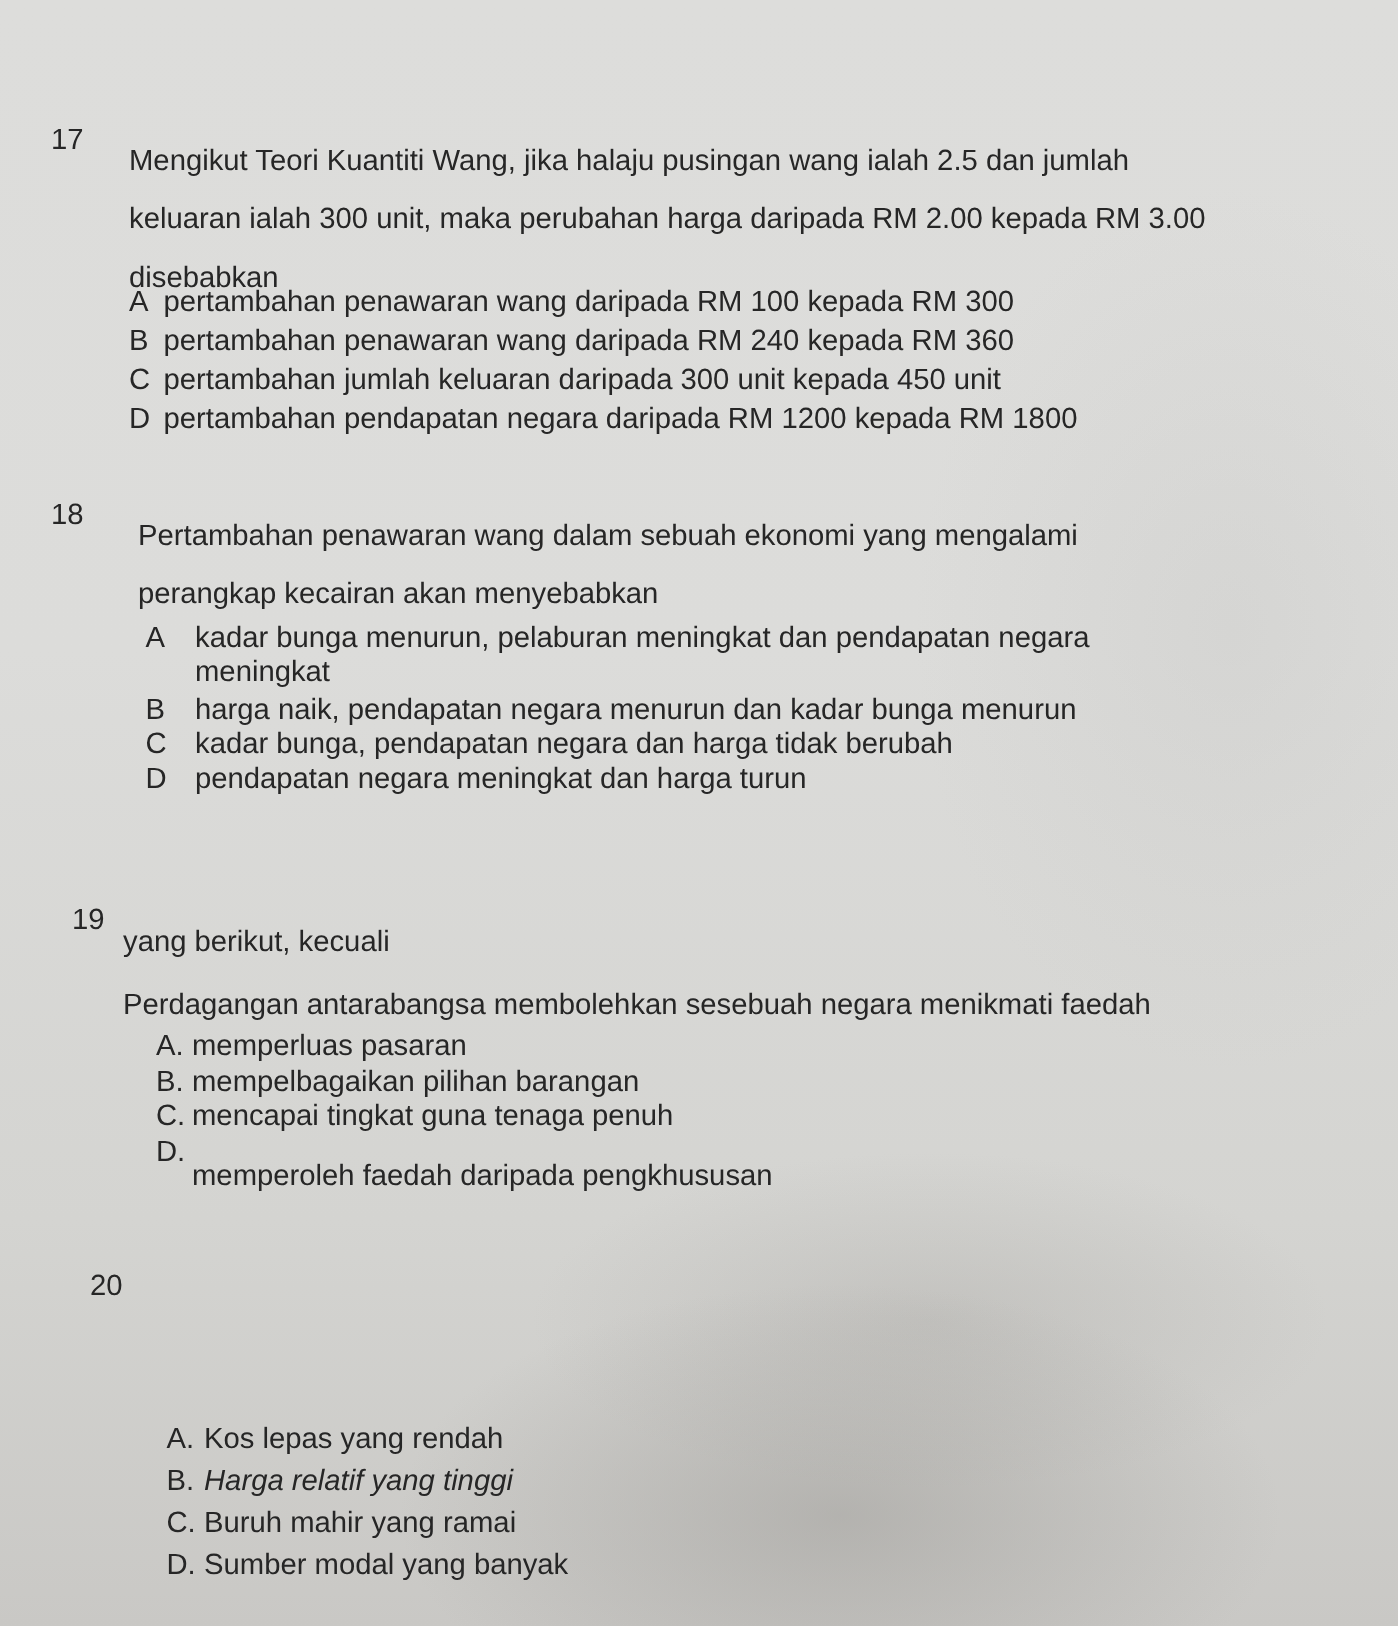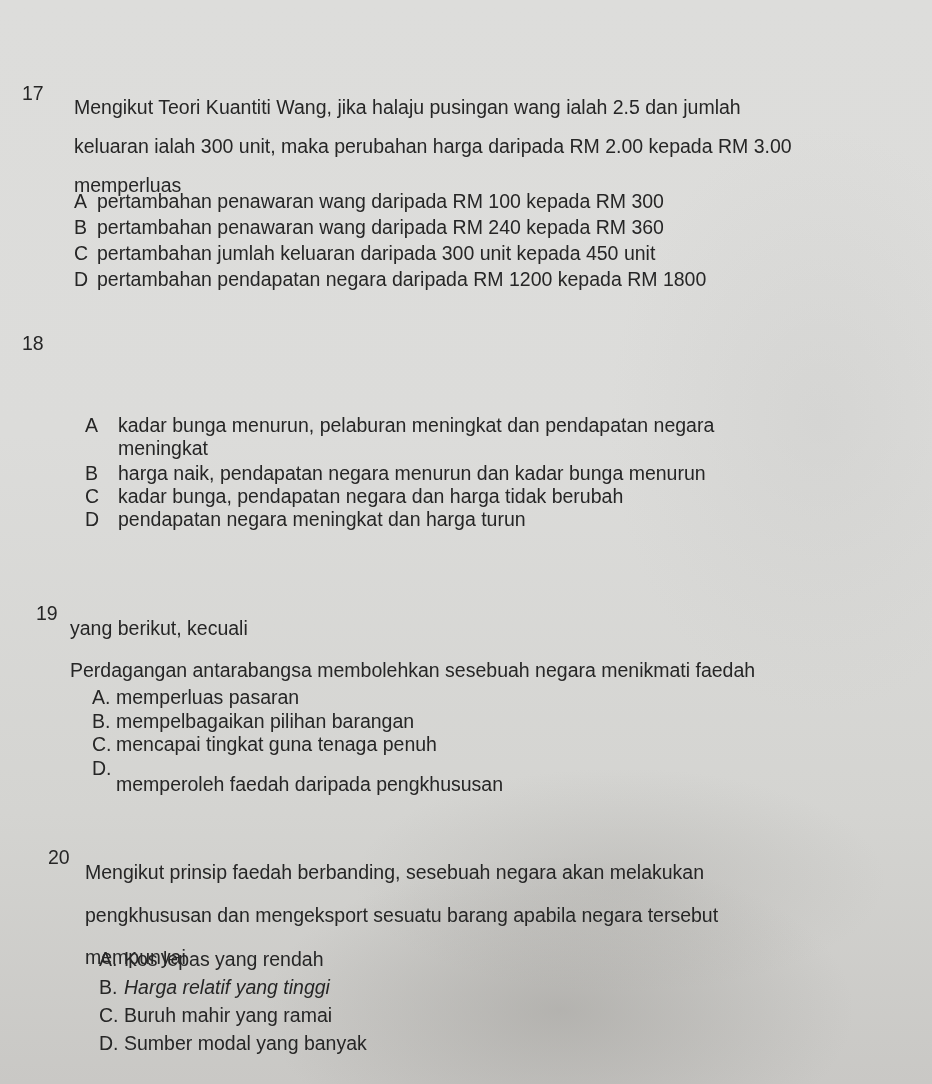--- a/index.html
+++ b/index.html
@@ -9,41 +9,41 @@
       overflow: hidden;
       position: relative;
       font-family: "Liberation Sans", sans-serif;
       color: #262626;
       background:
         radial-gradient(ellipse 420px 220px at 560px 1010px, rgba(150,148,144,0.45), rgba(150,148,144,0) 70%),
         radial-gradient(ellipse 380px 160px at 620px 880px, rgba(160,158,154,0.30), rgba(160,158,154,0) 70%),
         radial-gradient(ellipse 300px 420px at 820px 420px, rgba(200,200,198,0.35), rgba(200,200,198,0) 70%),
         linear-gradient(180deg, #dddddb 0%, #dcdcda 40%, #d4d4d1 75%, #c9c8c5 100%);
     }
-    .page { position: absolute; left: 0; top: 0; width: 811px; height: 1084px; padding-left: 20px; }
+    .page { position: absolute; left: 12px; top: 0; width: 811px; height: 1084px; padding-left: 20px; }
     .q { position: absolute; font-size: 19.5px; line-height: 23px; }
     .qnum { position: absolute; left: 0; top: 0; }
     .qtext { position: absolute; top: 0; }
     .qtext .line { display: block; white-space: nowrap; margin-top: 13px; }
     .opts { position: absolute; }
     .opt { position: relative; white-space: nowrap; height: 23px; }
     .opt .letter { position: absolute; left: 0; top: 0; }
     .opt .otext { position: absolute; top: 0; }
   </style>
 </head>
 <body>
 
 <div class="page">
 
   <div class="q" style="left:22px; top:82px; width:900px; height:210px;">
     <span class="qnum" style="left:0;">17</span>
     <div class="qtext" style="left:52px; line-height:26px; top:-1px;">
       <span class="line">Mengikut Teori Kuantiti Wang, jika halaju pusingan wang ialah 2.5 dan jumlah</span>
       <span class="line">keluaran ialah 300 unit, maka perubahan harga daripada RM 2.00 kepada RM 3.00</span>
-      <span class="line">memperluas</span>
+      <span class="line">disebabkan</span>
     </div>
     <div class="opts" style="left:52px; top:108px;">
       <div class="opt" style="height:26px;">
         <span class="letter">A</span>
         <span class="otext" style="left:23px;">pertambahan penawaran wang daripada RM 100 kepada RM 300</span>
       </div>
       <div class="opt" style="height:26px;">
         <span class="letter">B</span>
         <span class="otext" style="left:23px;">pertambahan penawaran wang daripada RM 240 kepada RM 360</span>
       </div>
@@ -53,20 +53,24 @@
       </div>
       <div class="opt" style="height:26px;">
         <span class="letter">D</span>
         <span class="otext" style="left:23px;">pertambahan pendapatan negara daripada RM 1200 kepada RM 1800</span>
       </div>
     </div>
   </div>
 
   <div class="q" style="left:22px; top:332px; width:900px; height:220px;">
     <span class="qnum">18</span>
+    <div class="qtext" style="left:58px; line-height:26px; top:-1px;">
+      <span class="line">Pertambahan penawaran wang dalam sebuah ekonomi yang mengalami</span>
+      <span class="line">perangkap kecairan akan menyebabkan</span>
+    </div>
     <div class="opts" style="left:63px; top:82px;">
       <div class="opt" style="height:48px;">
         <span class="letter">A</span>
         <span class="otext" style="left:33px;">kadar bunga menurun, pelaburan meningkat dan pendapatan negara</span>
         <span class="otext" style="left:33px; top:23px;">meningkat</span>
       </div>
       <div class="opt">
         <span class="letter">B</span>
         <span class="otext" style="left:33px;">harga naik, pendapatan negara menurun dan kadar bunga menurun</span>
       </div>
@@ -102,25 +106,20 @@
       </div>
       <div class="opt" style="height:23.5px;">
         <span class="letter">D.</span>
         <span class="otext" style="left:24px;margin-top:16px;">memperoleh faedah daripada pengkhususan</span>
       </div>
     </div>
   </div>
 
   <div class="q" style="left:48px; top:846px; width:880px; height:230px;">
     <span class="qnum">20</span>
-    <div class="qtext" style="left:37px; line-height:29.5px; top:-1px;">
-      <span class="line">Mengikut prinsip faedah berbanding, sesebuah negara akan melakukan</span>
-      <span class="line">pengkhususan dan mengeksport sesuatu barang apabila negara tersebut</span>
-      <span class="line">mempunyai</span>
-    </div>
     <div class="opts" style="left:51px; top:102px;">
       <div class="opt" style="height:28px;">
         <span class="letter">A.</span>
         <span class="otext" style="left:25px;">Kos lepas yang rendah</span>
       </div>
       <div class="opt" style="height:28px;">
         <span class="letter">B.</span>
         <span class="otext" style="left:25px;font-style:italic;">Harga relatif yang tinggi</span>
       </div>
       <div class="opt" style="height:28px;">

